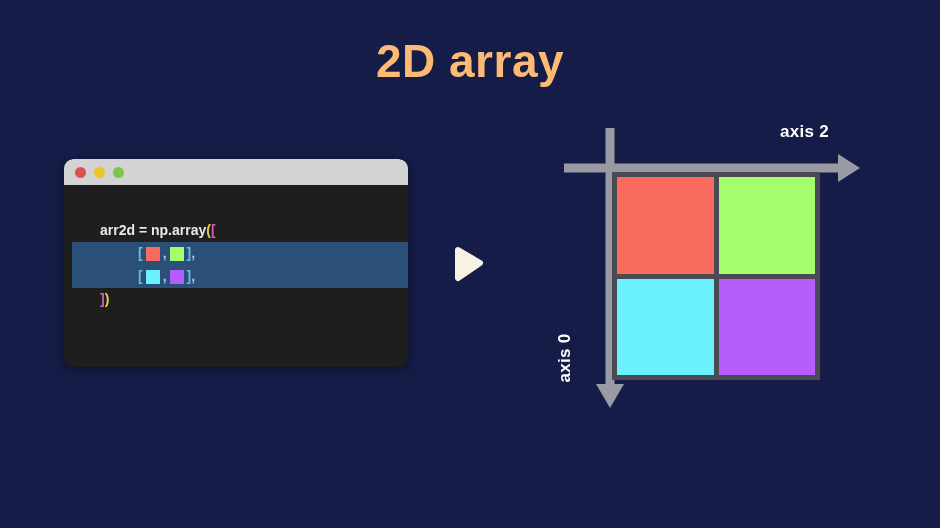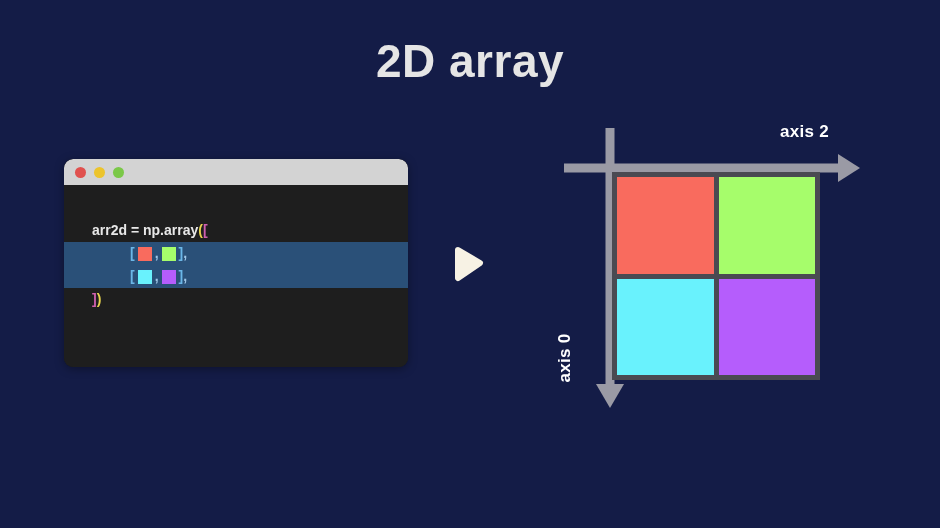--- a/index.html
+++ b/index.html
@@ -18,21 +18,21 @@
 
   
   #page-title {
     position: absolute;
     top: 34px;
     left: 0;
     width: 940px;
     text-align: center;
     font-size: 46px;
     font-weight: bold;
-    color: #e5e5e5;
+    color: #fdba74;
     letter-spacing: 0.5px;
   }
 
   
   #code-window {
     position: absolute;
     left: 64px;
     top: 159px;
     width: 344px;
     height: 208px;
@@ -55,20 +55,21 @@
   .dot-red    { background: #e0514e; }
   .dot-yellow { background: #ecc42c; }
   .dot-green  { background: #7bc848; }
 
   #code-body {
     position: relative;
     height: 182px;
     background: #1e1e1e;
     padding-top: 34px;
     font-family: "Liberation Sans", sans-serif;
+    padding-left: 8px;
   }
 
   .code-line {
     height: 23px;
     line-height: 23px;
     font-size: 14px;
     font-weight: bold;
     color: #e8e8e8;
     padding-left: 28px;
     white-space: pre;

